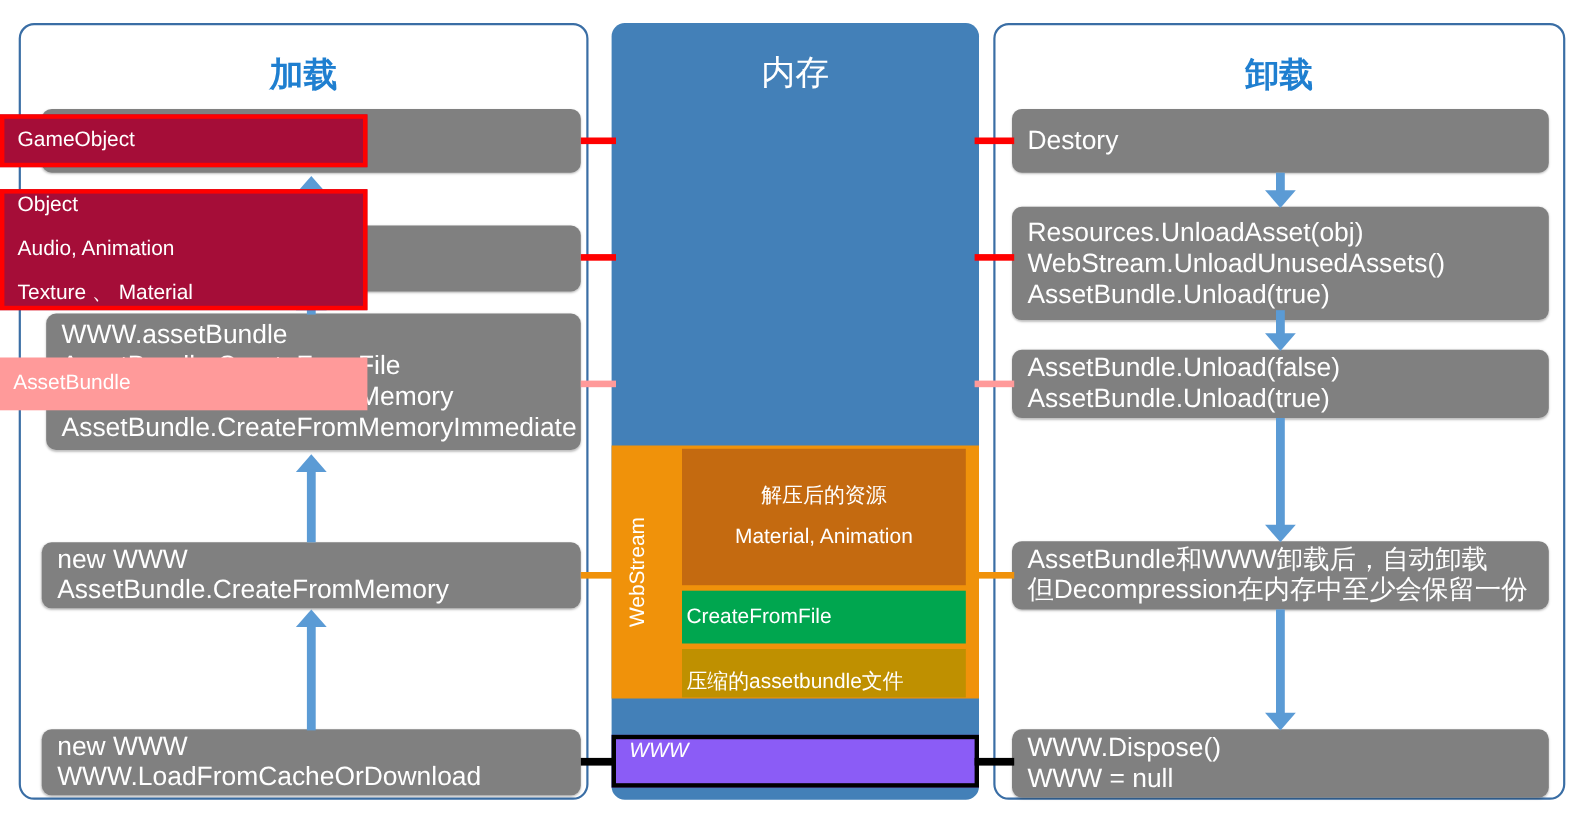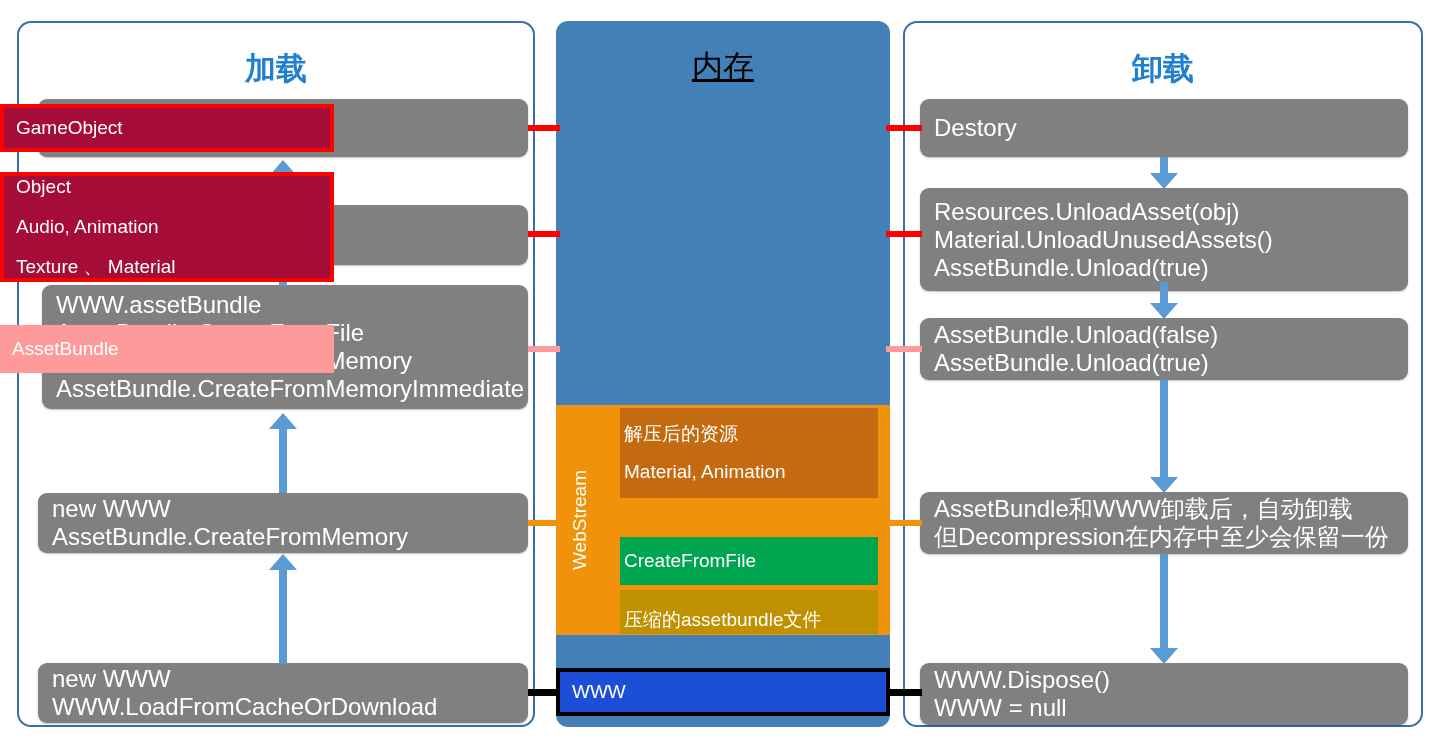--- a/index.html
+++ b/index.html
@@ -53,23 +53,22 @@
   
   #memory-col{
     position:absolute;
     left:556px;top:21px;width:334px;height:706px;
     background:#4380b8;
     border-radius:12px 12px 12px 12px;
     box-sizing:border-box;
   }
   #memory-title{
     position:absolute;top:26px;left:0;width:100%;
-    text-align:center;color:#000000;font-size:31px;line-height:38px;
+    text-align:center;color:#ffffff;font-size:31px;line-height:38px;
     font-family:"DejaVu Serif","Liberation Serif",serif;
-    text-decoration:underline;
   }
 
   .mem-band{
     position:absolute;
     left:0;width:334px;
     box-sizing:border-box;
     display:flex;flex-direction:column;justify-content:center;
     color:#ffffff;
     padding:0 12px;
     font-size:19px;
@@ -107,33 +106,34 @@
     white-space:nowrap;
   }
   .ws-inner{
     position:absolute;left:64px;width:258px;
     box-sizing:border-box;
     color:#ffffff;font-size:19px;
     display:flex;flex-direction:column;justify-content:center;
     padding:0 4px;
   }
   .ws-inner span{display:block;white-space:nowrap;line-height:38px;}
-  #ws-assets{top:3px;height:90px;background:#c46a10;}
+  #ws-assets{top:3px;height:124px;background:#c46a10;align-items:center;}
   #ws-decomp{top:132px;height:48px;background:#00a64f;line-height:48px;}
   #ws-decomp span{line-height:48px;}
   #ws-file{top:185px;height:44px;background:#bf9000;}
   #ws-file span{line-height:44px;margin-top:16px;}
 
   #band-www{
     position:absolute;left:556px;top:668px;width:334px;height:48px;
-    background:#1d4ed8;border:4px solid #000000;
+    background:#8b5cf6;border:4px solid #000000;
     box-sizing:border-box;
     color:#ffffff;font-size:19px;
-    display:flex;align-items:center;
+    display:flex;align-items:flex-start;
     padding:0 12px;
+    font-style:italic;
   }
 
   
   .conn{position:absolute;height:6px;}
   .conn.red{background:#ff0000;}
   .conn.pink{background:#ff9a9a;}
   .conn.orange{background:#f0920a;}
   .conn.black{background:#000000;height:7px;}
 
   
@@ -236,21 +236,21 @@
   <div class="panel" id="panel-unload">
     <div class="panel-title">卸载</div>
   </div>
 
   <div class="gbox" id="rb0" style="left:920px;top:99px;width:488px;height:58px;">
     <span>Destory</span>
   </div>
 
   <div class="gbox" id="rb1" style="left:920px;top:188px;width:488px;height:103px;">
     <span>Resources.UnloadAsset(obj)</span>
-    <span>Material.UnloadUnusedAssets()</span>
+    <span>WebStream.UnloadUnusedAssets()</span>
     <span>AssetBundle.Unload(true)</span>
   </div>
 
   <div class="gbox" id="rb2" style="left:920px;top:318px;width:488px;height:62px;">
     <span>AssetBundle.Unload(false)</span>
     <span>AssetBundle.Unload(true)</span>
   </div>
 
   <div class="gbox" id="rb3" style="left:920px;top:492px;width:488px;height:62px;">
     <span>AssetBundle和WWW卸载后，自动卸载</span>

